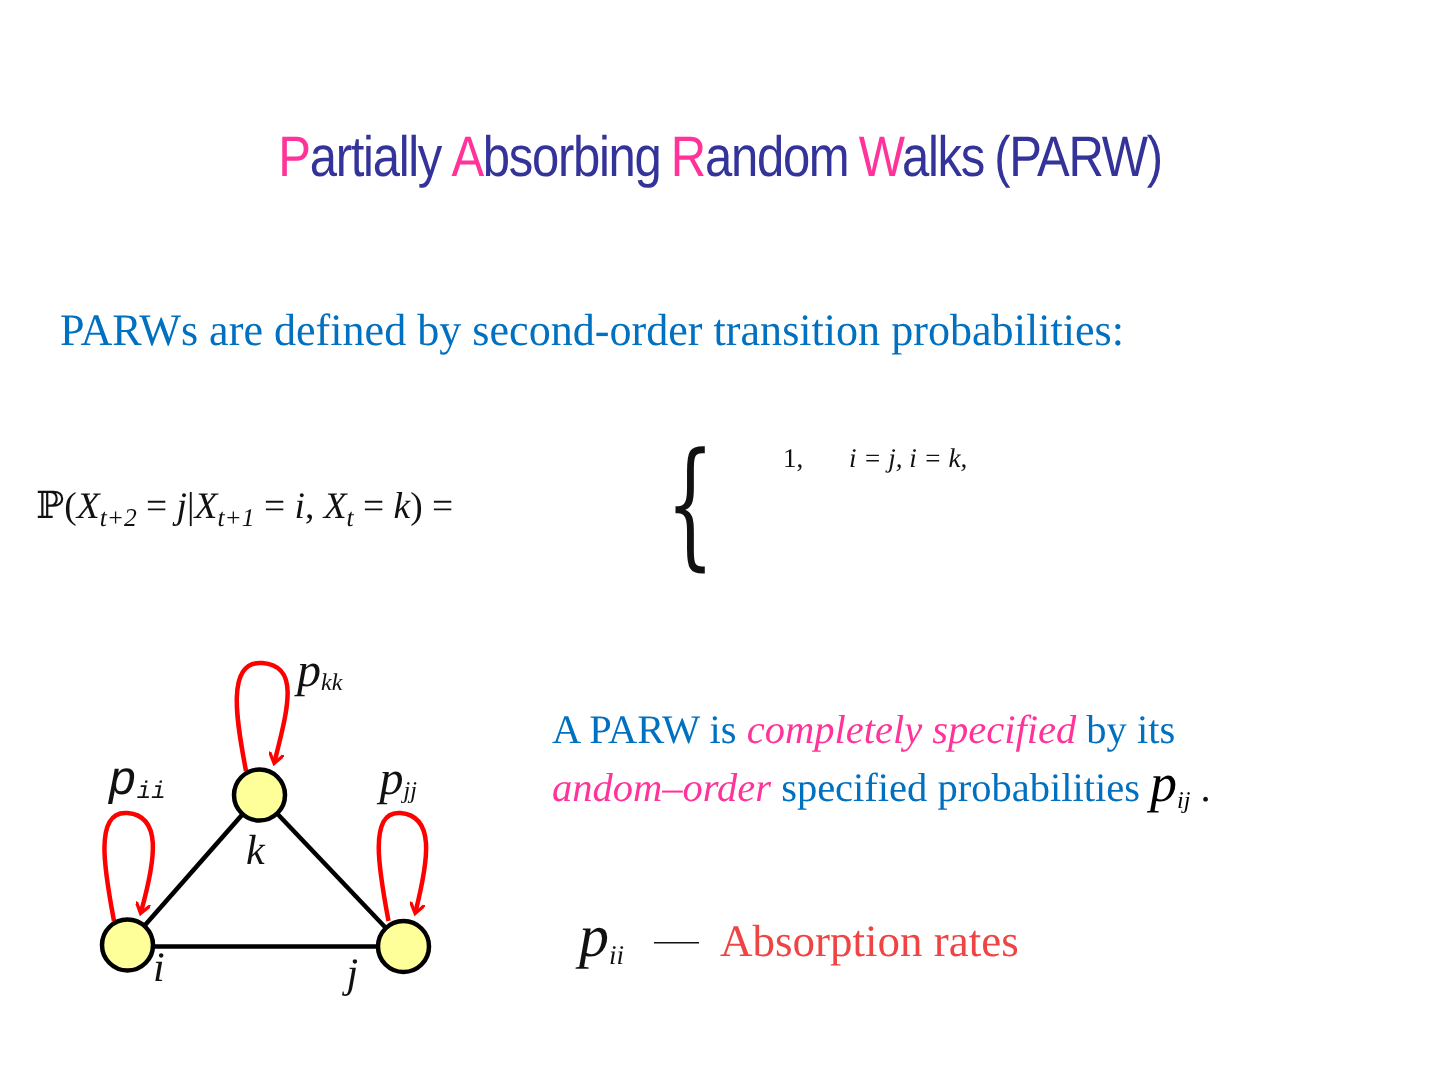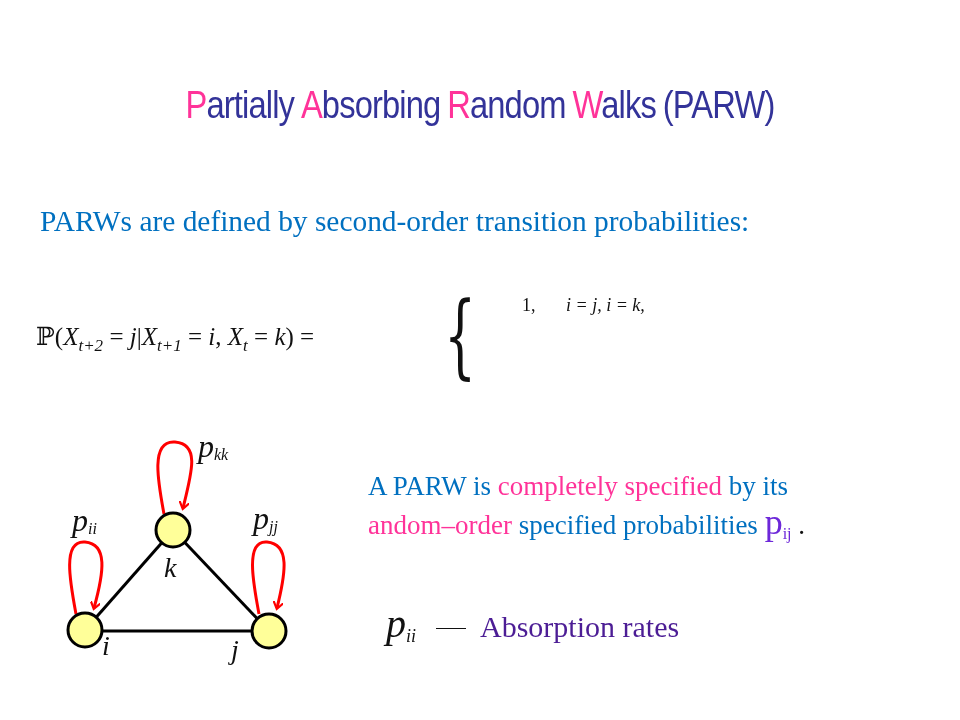--- a/index.html
+++ b/index.html
@@ -12,52 +12,52 @@
            color: #333399; white-space: nowrap; transform: scaleX(0.86); transform-origin: 480px 0; }
   .title .cap { color: #ff3399; }
   .title .sp { display: inline-block; width: 8px; }
 
   .subtitle { position: absolute; left: 40px; top: 192px; width: 900px;
               font-family: "Liberation Serif", serif; font-size: 30px; color: #0070c0;
               white-space: nowrap; transform: scaleX(0.98); transform-origin: 0 0; }
 
   .eq { position: absolute; left: 24px; top: 280px; width: 930px; height: 110px;
         font-family: "Liberation Serif", serif; color: #111; }
-  .eq .lhs { position: absolute; left: 0; top: 30px; font-size: 25px; white-space: nowrap; margin-left: 12px; }
+  .eq .lhs { position: absolute; left: 0; top: 30px; font-size: 25px; white-space: nowrap; }
   .eq .brace { position: absolute; left: 420px; top: -2px; font-size: 92px; line-height: 1;
                font-family: "DejaVu Serif", serif; transform: scaleX(0.55); transform-origin: 0 0; }
   .eq .case { position: absolute; left: 458px; font-size: 18px; white-space: nowrap; margin-left: 40px; }
   .eq .case .val { display: inline-block; width: 44px; }
   .i { font-style: italic; }
   .bb { font-family: "DejaVu Serif", serif; font-weight: normal; }
   sub { font-size: 0.68em; vertical-align: -0.35em; }
 
   .graph { position: absolute; left: 40px; top: 410px; width: 300px; height: 260px; }
   .graph svg { position: absolute; left: 0; top: 0; }
   .node-label { position: absolute; font-family: "Liberation Serif", serif; font-style: italic;
                 font-size: 28px; color: #111; }
   .plabel { position: absolute; font-family: "Liberation Serif", serif; font-style: italic;
             font-size: 32px; color: #111; white-space: nowrap; }
   .plabel sub { font-size: 16px; vertical-align: -0.2em; }
 
   .desc { position: absolute; left: 368px; top: 456px; width: 580px;
           font-family: "Liberation Serif", serif; font-size: 27px; line-height: 36px;
           color: #0070c0; white-space: nowrap; }
-  .desc .pink { color: #ff3399; }
-  .desc .math { font-family: "Liberation Serif", serif; color: #6d28d9;
+  .desc .pink { color: #ff3399; font-style: italic; }
+  .desc .math { font-family: "Liberation Serif", serif; font-style: italic; color: #000000;
                 font-size: 36px; }
   .desc .math sub { font-size: 16px; vertical-align: -0.3em; }
   .desc .dot { color: #111; }
 
   .absorb { position: absolute; left: 386px; top: 588px; height: 60px; white-space: nowrap; }
   .absorb .math { font-family: "Liberation Serif", serif; font-style: italic; color: #111; font-size: 40px; }
   .absorb .math sub { font-size: 18px; vertical-align: -0.3em; }
   .absorb .dash { display: inline-block; width: 30px; height: 1.5px; background: #111;
                   margin: 0 14px 0 20px; vertical-align: 8px; }
-  .absorb .text { font-family: "Liberation Serif", serif; font-size: 30px; color: #4c1d95; }
+  .absorb .text { font-family: "Liberation Serif", serif; font-size: 30px; color: #ef4444; }
 </style>
 </head>
 <body>
 
 <div class="slide">
 
   <div class="title"><span class="cap">P</span><span>artially</span><span class="sp"></span><span class="cap">A</span><span>bsorbing</span><span class="sp"></span><span class="cap">R</span><span>andom</span><span class="sp"></span><span class="cap">W</span><span>alks</span><span class="sp"></span><span>(PARW)</span></div>
 
   <div class="subtitle">PARWs are defined by second-order transition probabilities:</div>
 
@@ -84,21 +84,21 @@
       <path d="M219,192 C213,160 205,118 227,120 C250,122 246,150 237,186" fill="none" stroke="#ff0000" stroke-width="3" marker-end="url(#arrowRed)"></path>
 
       <circle cx="133" cy="108" r="17" fill="#ffff99" stroke="#000" stroke-width="3"></circle>
       <circle cx="45" cy="208" r="17" fill="#ffff99" stroke="#000" stroke-width="3"></circle>
       <circle cx="229" cy="209" r="17" fill="#ffff99" stroke="#000" stroke-width="3"></circle>
     </svg>
     <span class="node-label" style="left:124px; top:130px;">k</span>
     <span class="node-label" style="left:62px; top:208px;">i</span>
     <span class="node-label" style="left:191px; top:212px;">j</span>
     <span class="plabel" style="left:158px; top:6px;"><span>p</span><sub>kk</sub></span>
-    <span class="plabel" style="left:32px; top:80px;"><span>p</span><sub>ii</sub></span>
+    <span class="plabel" style="left:32px; top:80px;font-family:Liberation Mono, monospace;"><span>p</span><sub>ii</sub></span>
     <span class="plabel" style="left:213px; top:78px;"><span>p</span><sub>jj</sub></span>
   </div>
 
   <div class="desc">
     <div><span>A PARW is </span><span class="pink">completely specified</span><span> by its</span></div>
     <div><span class="pink">andom–order</span><span> specified probabilities </span><span class="math"><span>p</span><sub>ij</sub></span><span class="dot"> .</span></div>
   </div>
 
   <div class="absorb"><span class="math"><span>p</span><sub>ii</sub></span><span class="dash"></span><span class="text">Absorption rates</span></div>
 

